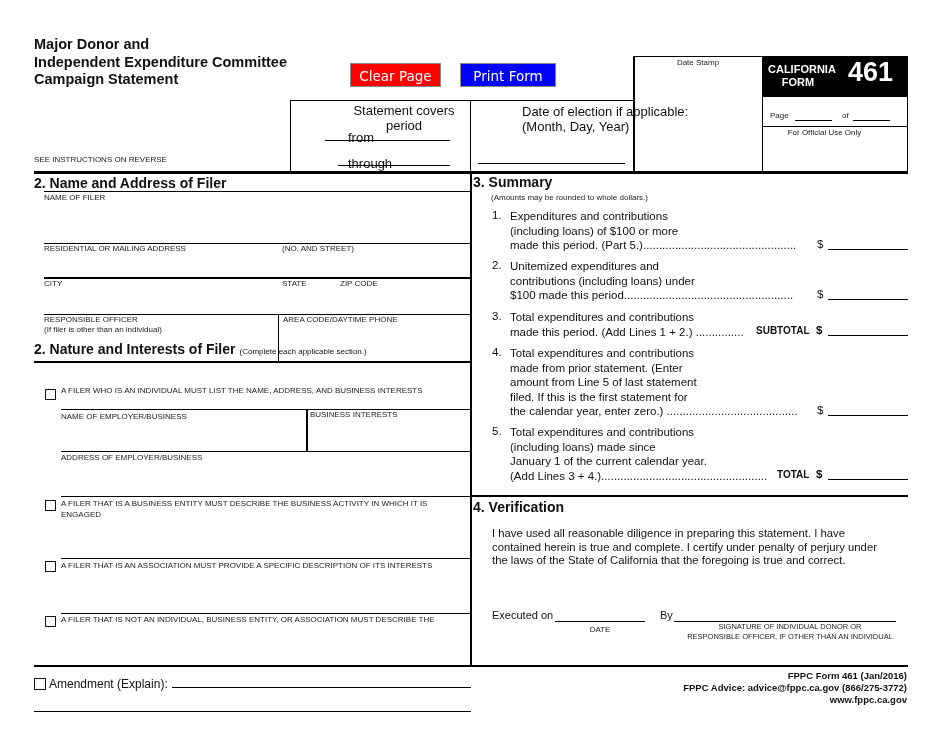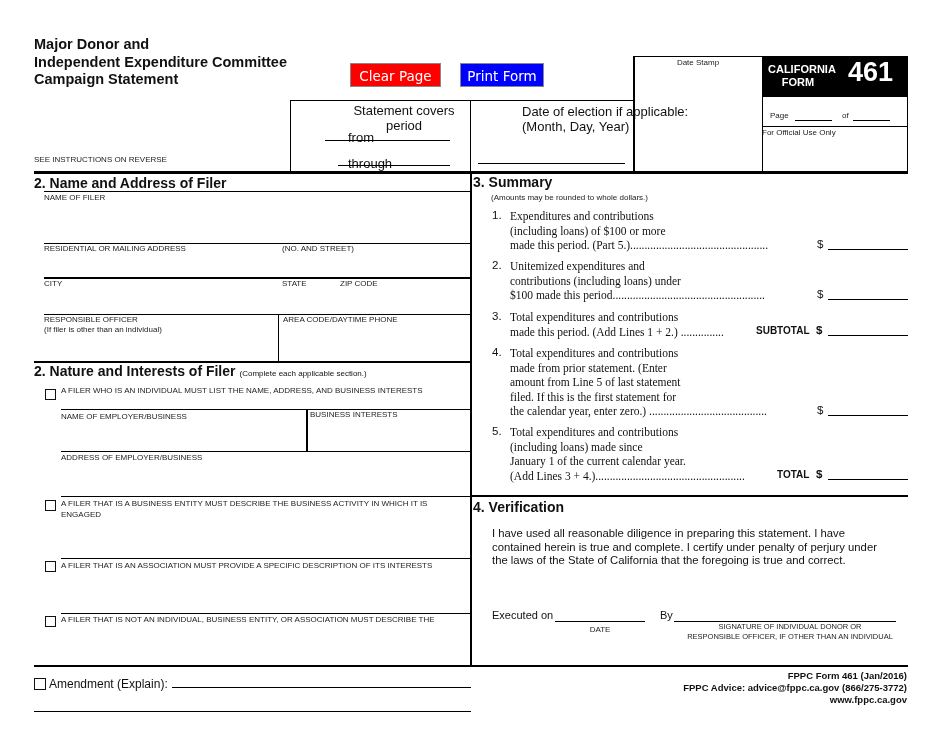--- a/index.html
+++ b/index.html
@@ -2,29 +2,29 @@
 <html><head>
 <meta charset="utf-8">
 <style>
   * { box-sizing: border-box; margin: 0; padding: 0; }
   html, body { width: 950px; height: 735px; background: #ffffff; overflow: hidden; }
   body { position: relative; font-family: "Liberation Sans", sans-serif; color: #111; }
   .abs { position: absolute; }
   .title { left: 34px; top: 36px; font-size: 14.5px; font-weight: bold; line-height: 17.5px; color: #111; }
   .btn { position: absolute; top: 63px; height: 24px; color: #fff; font-family: "DejaVu Sans", sans-serif; font-size: 13.5px; line-height: 24px; text-align: center; border: 1px solid #888; cursor: pointer; }
   .btn-clear { left: 350px; width: 91px; background: #ff0000; }
-  .btn-print { left: 460px; width: 84px; background: #0000ff; }
+  .btn-print { left: 460px; width: 96px; background: #0000ff; }
   .hline { position: absolute; background: #000; }
   .vline { position: absolute; background: #000; }
   .small { font-size: 8px; color: #222; white-space: nowrap; }
   .bold9 { font-size: 13px; font-weight: normal; color: #111; padding-left: 48px; }
   .sect { font-size: 14px; font-weight: bold; color: #111; white-space: nowrap; }
   .sect .note { font-size: 8px; font-weight: normal; margin-left: 4px; }
   .cb { position: absolute; width: 11px; height: 11px; border: 1.5px solid #111; background: #fff; cursor: pointer; }
-  .sum { font-size: 11.5px; line-height: 14.5px; color: #111; font-family: Liberation Serif, serif; }
+  .sum { font-size: 11.5px; line-height: 14.5px; color: #111; }
   .num { position: absolute; font-size: 11.5px; }
   .dollar { position: absolute; font-size: 11.5px; }
   .lbl-bold { font-weight: bold; font-size: 10px; }
   .field { position: absolute; border: none; border-bottom: 1.3px solid #000; background: transparent; height: 14px; font-size: 10px; font-family: "Liberation Sans", sans-serif; outline: none; }
   .ver { font-size: 11.3px; line-height: 13.5px; color: #111; }
   .footer { right: 43px; text-align: right; font-size: 9.5px; font-weight: bold; line-height: 12px; color: #111; }
 </style>
 </head>
 <body>
 
@@ -65,21 +65,21 @@
     <div>CALIFORNIA</div>
     <div>FORM</div>
   </div>
   <div class="abs" style="left:86px; top:1px; font-size:27px; font-weight:bold;">461</div>
 </div>
 <div class="abs small" style="left:770px; top:111px;">Page</div>
 <input class="field" style="left: 795px; top: 110px; width: 37px; height: 11px;" value="">
 <div class="abs small" style="left:842px; top:111px;">of</div>
 <input class="field" style="left: 853px; top: 110px; width: 37px; height: 11px;" value="">
 <div class="hline" style="left:762px; top:126px; width:146px; height:1px;"></div>
-<div class="abs small" style="left:762px; top:128px; width:125px; text-align:left;">For Official Use Only</div>
+<div class="abs small" style="left:762px; top:128px; width:125px; text-align:center;">For Official Use Only</div>
 
 <div class="hline" style="left:34px; top:171px; width:874px; height:3px;"></div>
 
 <div class="vline" style="left:470px; top:174px; width:1.5px; height:492px;"></div>
 
 <div class="abs sect" style="left:34px; top:175px;">2.  Name and Address of Filer</div>
 <div class="hline" style="left:44px; top:191px; width:426px; height:1px;"></div>
 <div class="abs small" style="left:44px; top:193px;">NAME OF FILER</div>
 <input class="field" style="left: 44px; top: 222px; width: 426px; border-bottom: none;">
 <div class="hline" style="left:44px; top:243px; width:426px; height:1px;"></div>
@@ -93,21 +93,21 @@
 <input class="field" style="left: 44px; top: 293px; width: 426px; border-bottom: none;">
 <div class="hline" style="left:44px; top:314px; width:426px; height:1px;"></div>
 <div class="abs small" style="left:44px; top:315px;">RESPONSIBLE OFFICER</div>
 <div class="abs small" style="left:44px; top:325px;">(If filer is other than an individual)</div>
 <div class="vline" style="left:278px; top:314px; width:1px; height:47px;"></div>
 <div class="abs small" style="left:283px; top:315px;">AREA CODE/DAYTIME PHONE</div>
 <input class="field" style="left: 44px; top: 341px; width: 232px; border-bottom: none;">
 <input class="field" style="left: 283px; top: 341px; width: 185px; border-bottom: none;">
 <div class="hline" style="left:34px; top:361px; width:437px; height:2px;"></div>
 
-<div class="abs sect" style="left:34px; top:363px;">
+<div class="abs sect" style="left:34px; top:341px;">
   <span>2.  Nature and Interests of Filer</span><span class="note">(Complete each applicable section.)</span>
 </div>
 
 <div class="cb" style="left:45px; top:389px;"></div>
 <div class="abs small" style="left:61px; top:386px; line-height:10.5px;">
   <div>A FILER WHO IS AN INDIVIDUAL MUST LIST THE NAME, ADDRESS, AND BUSINESS INTERESTS</div>
 </div>
 <div class="hline" style="left:61px; top:409px; width:410px; height:1px;"></div>
 <div class="abs small" style="left:61px; top:412px;">NAME OF EMPLOYER/BUSINESS</div>
 <div class="vline" style="left:306px; top:409px; width:2px; height:43px;"></div>

